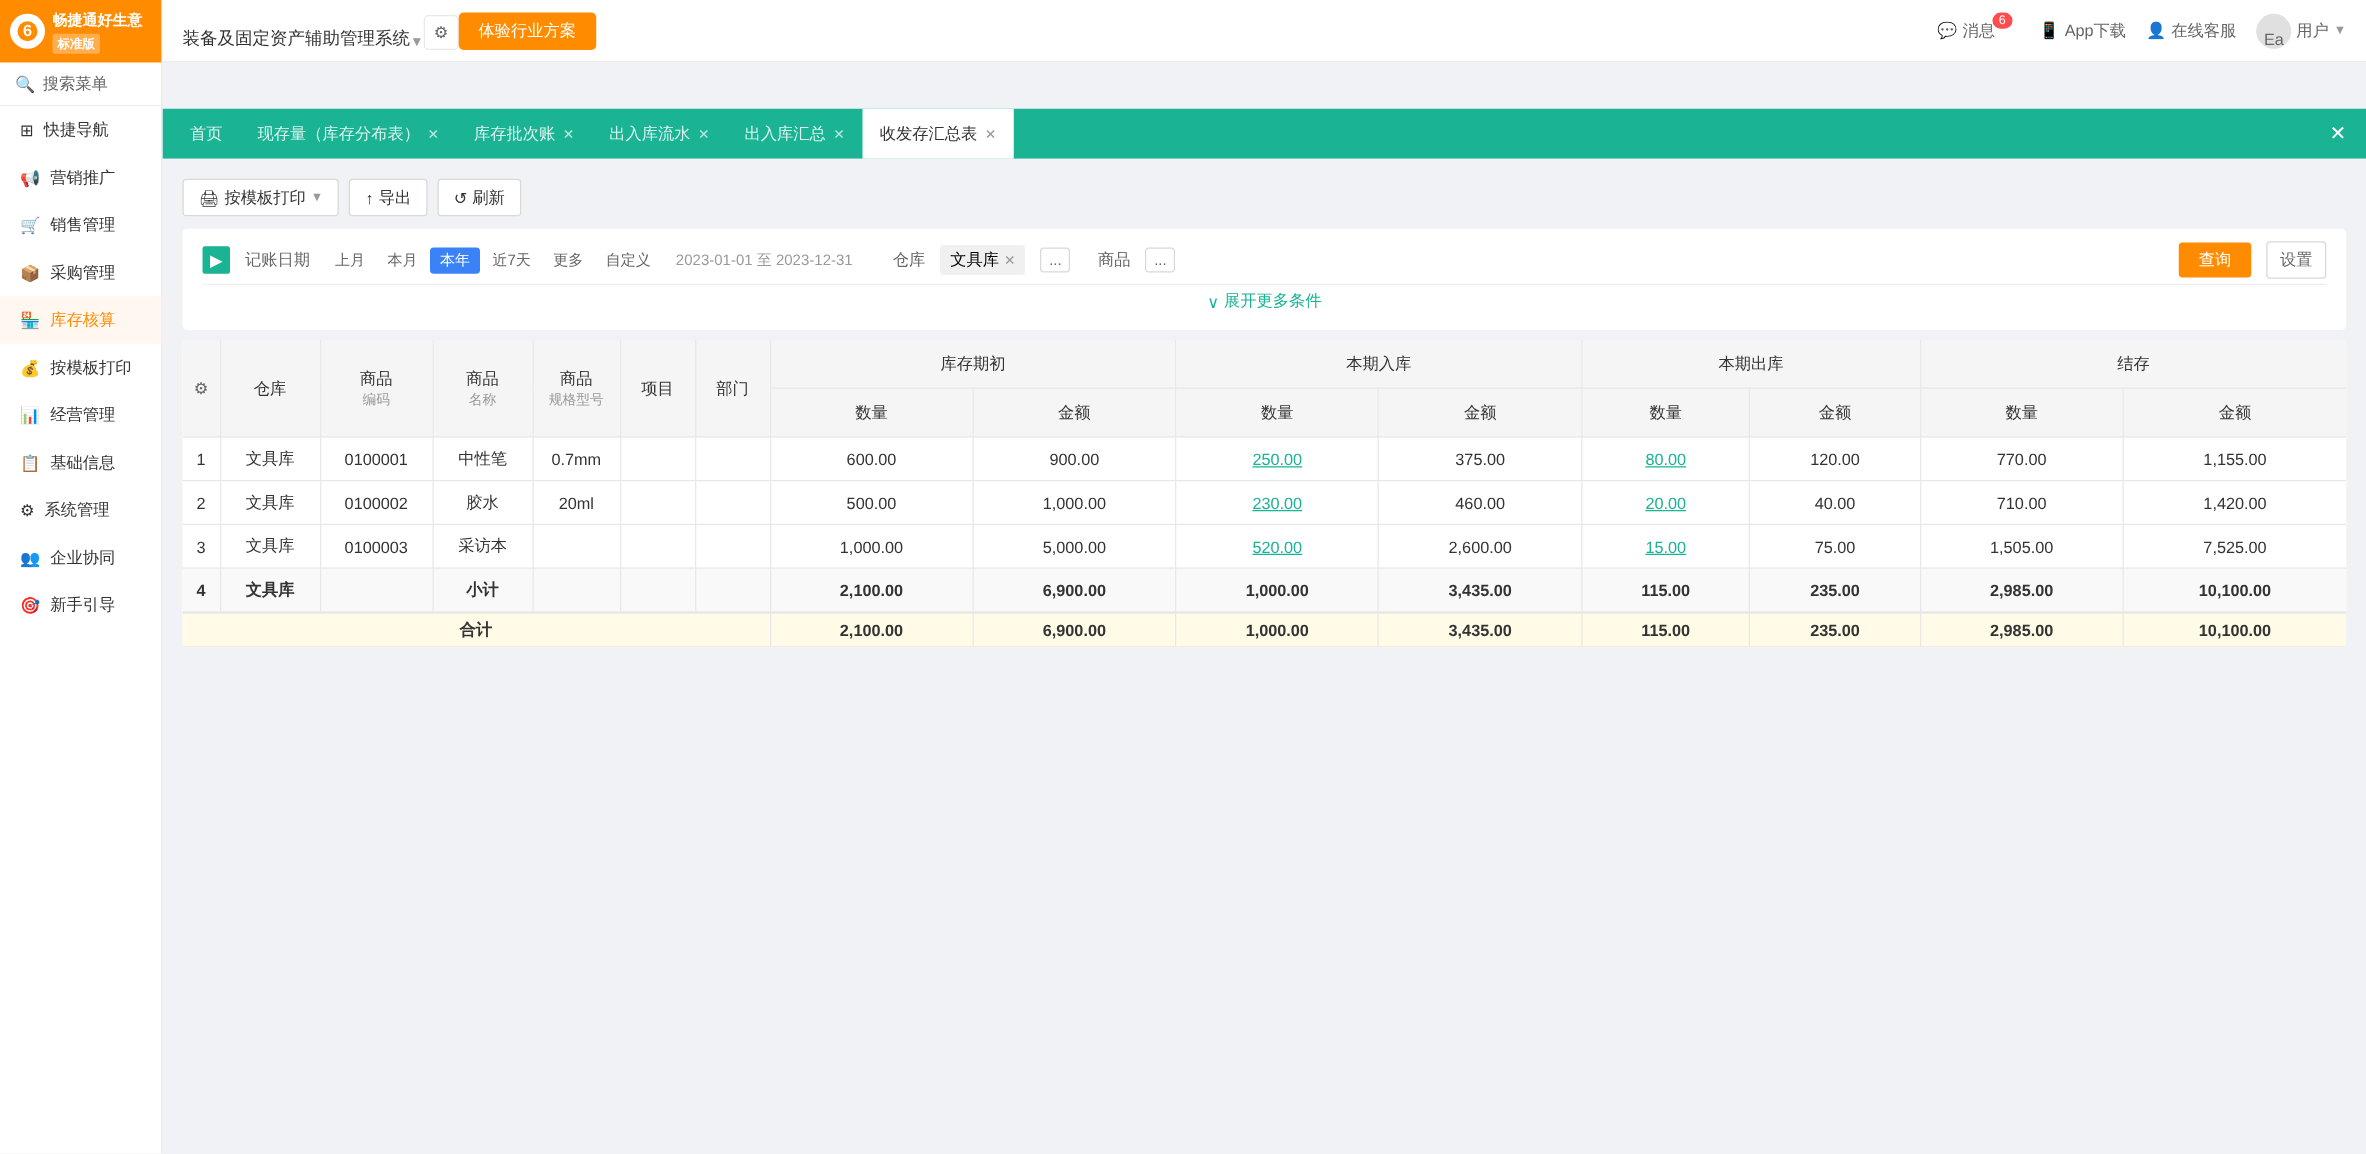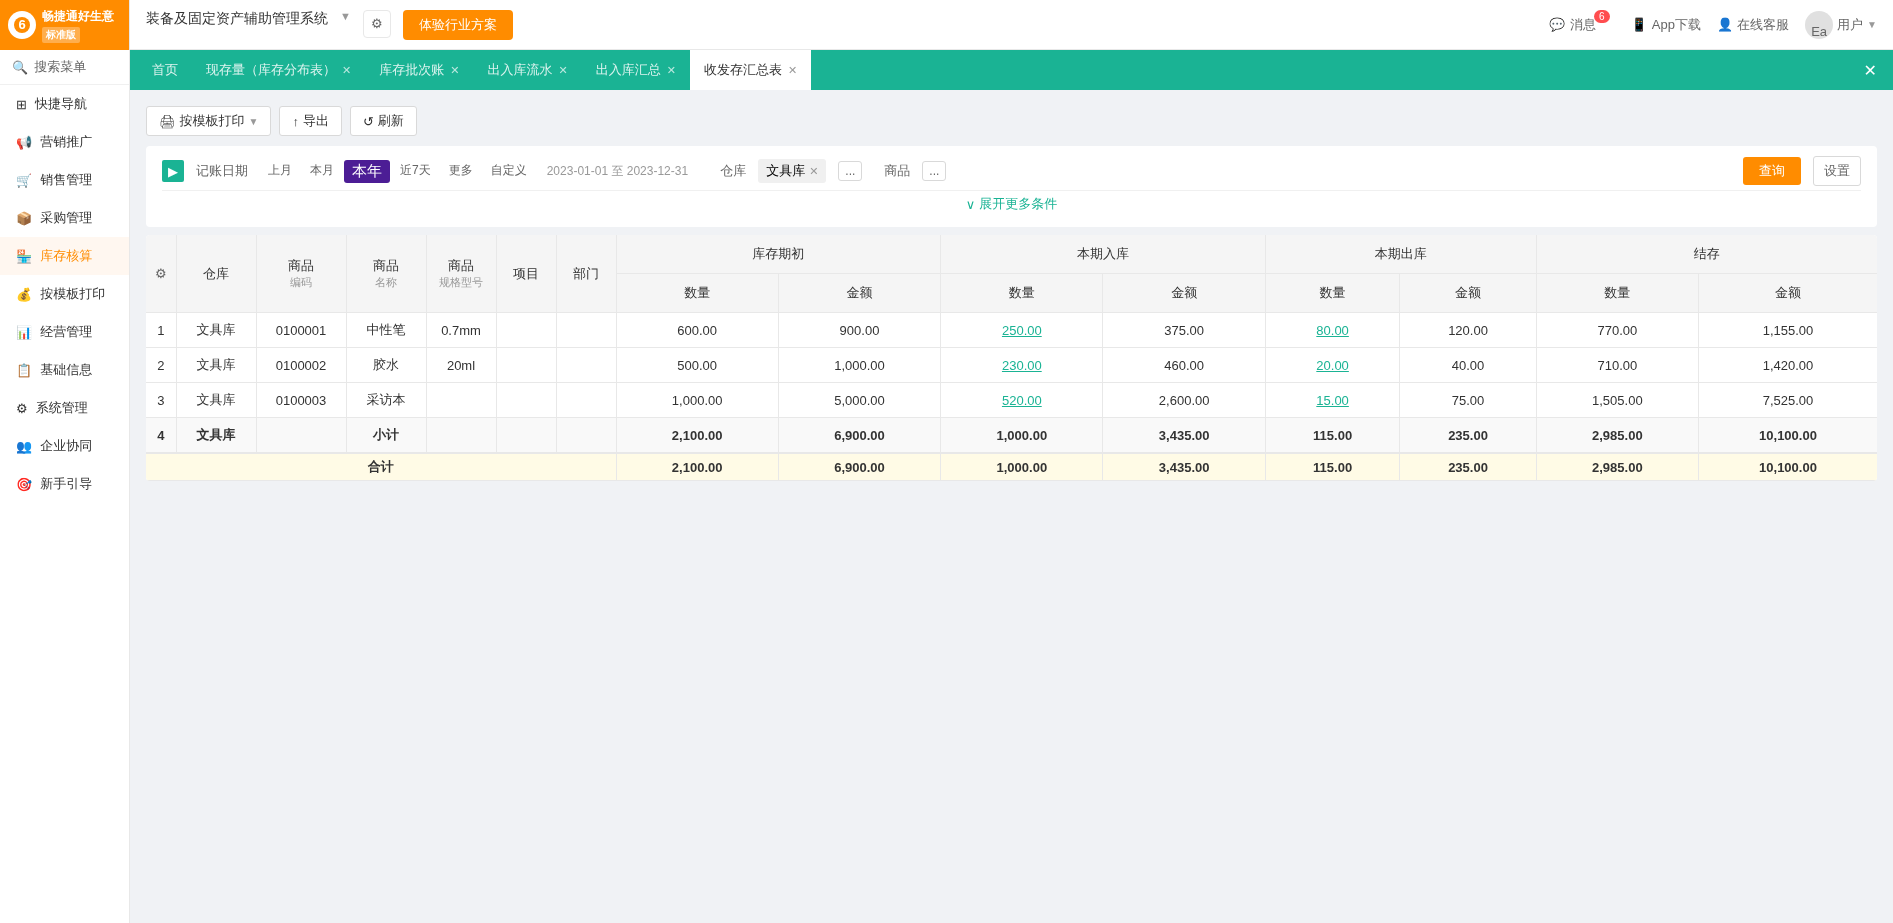--- a/index.html
+++ b/index.html
@@ -12,30 +12,30 @@
     .sidebar-logo-icon svg { width: 20px; height: 20px; }
     .sidebar-search { display: flex; align-items: center; padding: 8px 12px; gap: 6px; color: #666; cursor: pointer; border-bottom: 1px solid #f0f0f0; }
     .sidebar-nav-item { display: flex; align-items: center; padding: 10px 16px; gap: 8px; cursor: pointer; color: #333; }
     .sidebar-nav-item.active { background: #fff7f0; color: #ff8c00; }
 
     
     .main { flex: 1; display: flex; flex-direction: column; overflow: hidden; }
 
     
     .top-header { background: white; height: 50px; display: flex; align-items: center; justify-content: space-between; padding: 0 16px; border-bottom: 1px solid #e8e8e8; flex-shrink: 0; }
-    .top-header-left { display: flex; align-items: flex-start; gap: 12px; }
+    .top-header-left { display: flex; align-items: flex-end; gap: 0; }
     .settings-btn { width: 28px; height: 28px; border: 1px solid #e8e8e8; border-radius: 4px; display: flex; align-items: center; justify-content: center; cursor: pointer; color: #666; }
     .trial-btn { background: #ff8c00; color: white; border: none; border-radius: 4px; padding: 6px 16px; cursor: pointer; font-size: 13px; }
     .top-header-right { display: flex; align-items: center; gap: 16px; color: #666; font-size: 13px; }
     .header-action { display: flex; align-items: center; gap: 4px; cursor: pointer; }
     .badge { background: #ff4d4f; color: white; border-radius: 10px; padding: 1px 5px; font-size: 10px; position: relative; top: -8px; left: -6px; }
     .avatar { width: 28px; height: 28px; background: #e0e0e0; border-radius: 50%; display: flex; align-items: flex-end; justify-content: center; color: #666; font-size: 12px; }
 
     
-    .tab-bar { background: #1ab394; display: flex; align-items: center; padding: 0 8px; height: 40px; flex-shrink: 0; }
+    .tab-bar { background: #1ab394; display: flex; align-items: center; padding: 0 8px; height: 40px; flex-shrink: 0; margin-top: 37px; }
     .tab { display: flex; align-items: center; padding: 0 14px; height: 40px; color: rgba(255,255,255,0.85); cursor: pointer; gap: 6px; font-size: 13px; }
     .tab.active { background: white; color: #333; }
     .tab-close { color: rgba(255,255,255,0.7); font-size: 11px; }
     .tab.active .tab-close { color: #999; }
     .tab-bar-close { margin-left: auto; color: white; cursor: pointer; padding: 0 8px; font-size: 16px; }
 
     
     .content { flex: 1; overflow-y: auto; padding: 16px; background: #f0f2f5; }
 
     
@@ -215,24 +215,24 @@
           <span>刷新</span>
         </button>
       </div>
     </div>
 
     <div class="filter-section">
       <div style="display:flex;align-items:center;gap:12px;flex-wrap:wrap;">
         <div style="display:flex;align-items:center;justify-content:center;width:22px;height:22px;background:#1ab394;color:white;border-radius:2px;cursor:pointer;">▶</div>
 
         <span style="color:#666;white-space:nowrap;">记账日期</span>
-        <div style="display:flex;align-items:flex-start;gap:2px;">
+        <div style="display:flex;align-items:flex-end;gap:2px;">
           <button class="date-btn">上月</button>
           <button class="date-btn">本月</button>
-          <button class="date-btn active" style="background:#4c1d95;color:white;border-radius:3px;padding:2px 8px;border:none;cursor:pointer;font-size:15px;">本年</button>
+          <button class="date-btn active" style="background:#3b82f6;color:white;border-radius:3px;padding:2px 8px;border:none;cursor:pointer;font-size:12px;">本年</button>
           <button class="date-btn">近7天</button>
           <button class="date-btn">更多</button>
           <button class="date-btn">自定义</button>
         </div>
         <div style="display:flex;flex-direction:column;">
           <span style="font-size:12px;color:#999;">2023-01-01 至 2023-12-31</span>
         </div>
 
         <span style="color:#666;margin-left:20px;">仓库</span>
         <div class="warehouse-tag">

